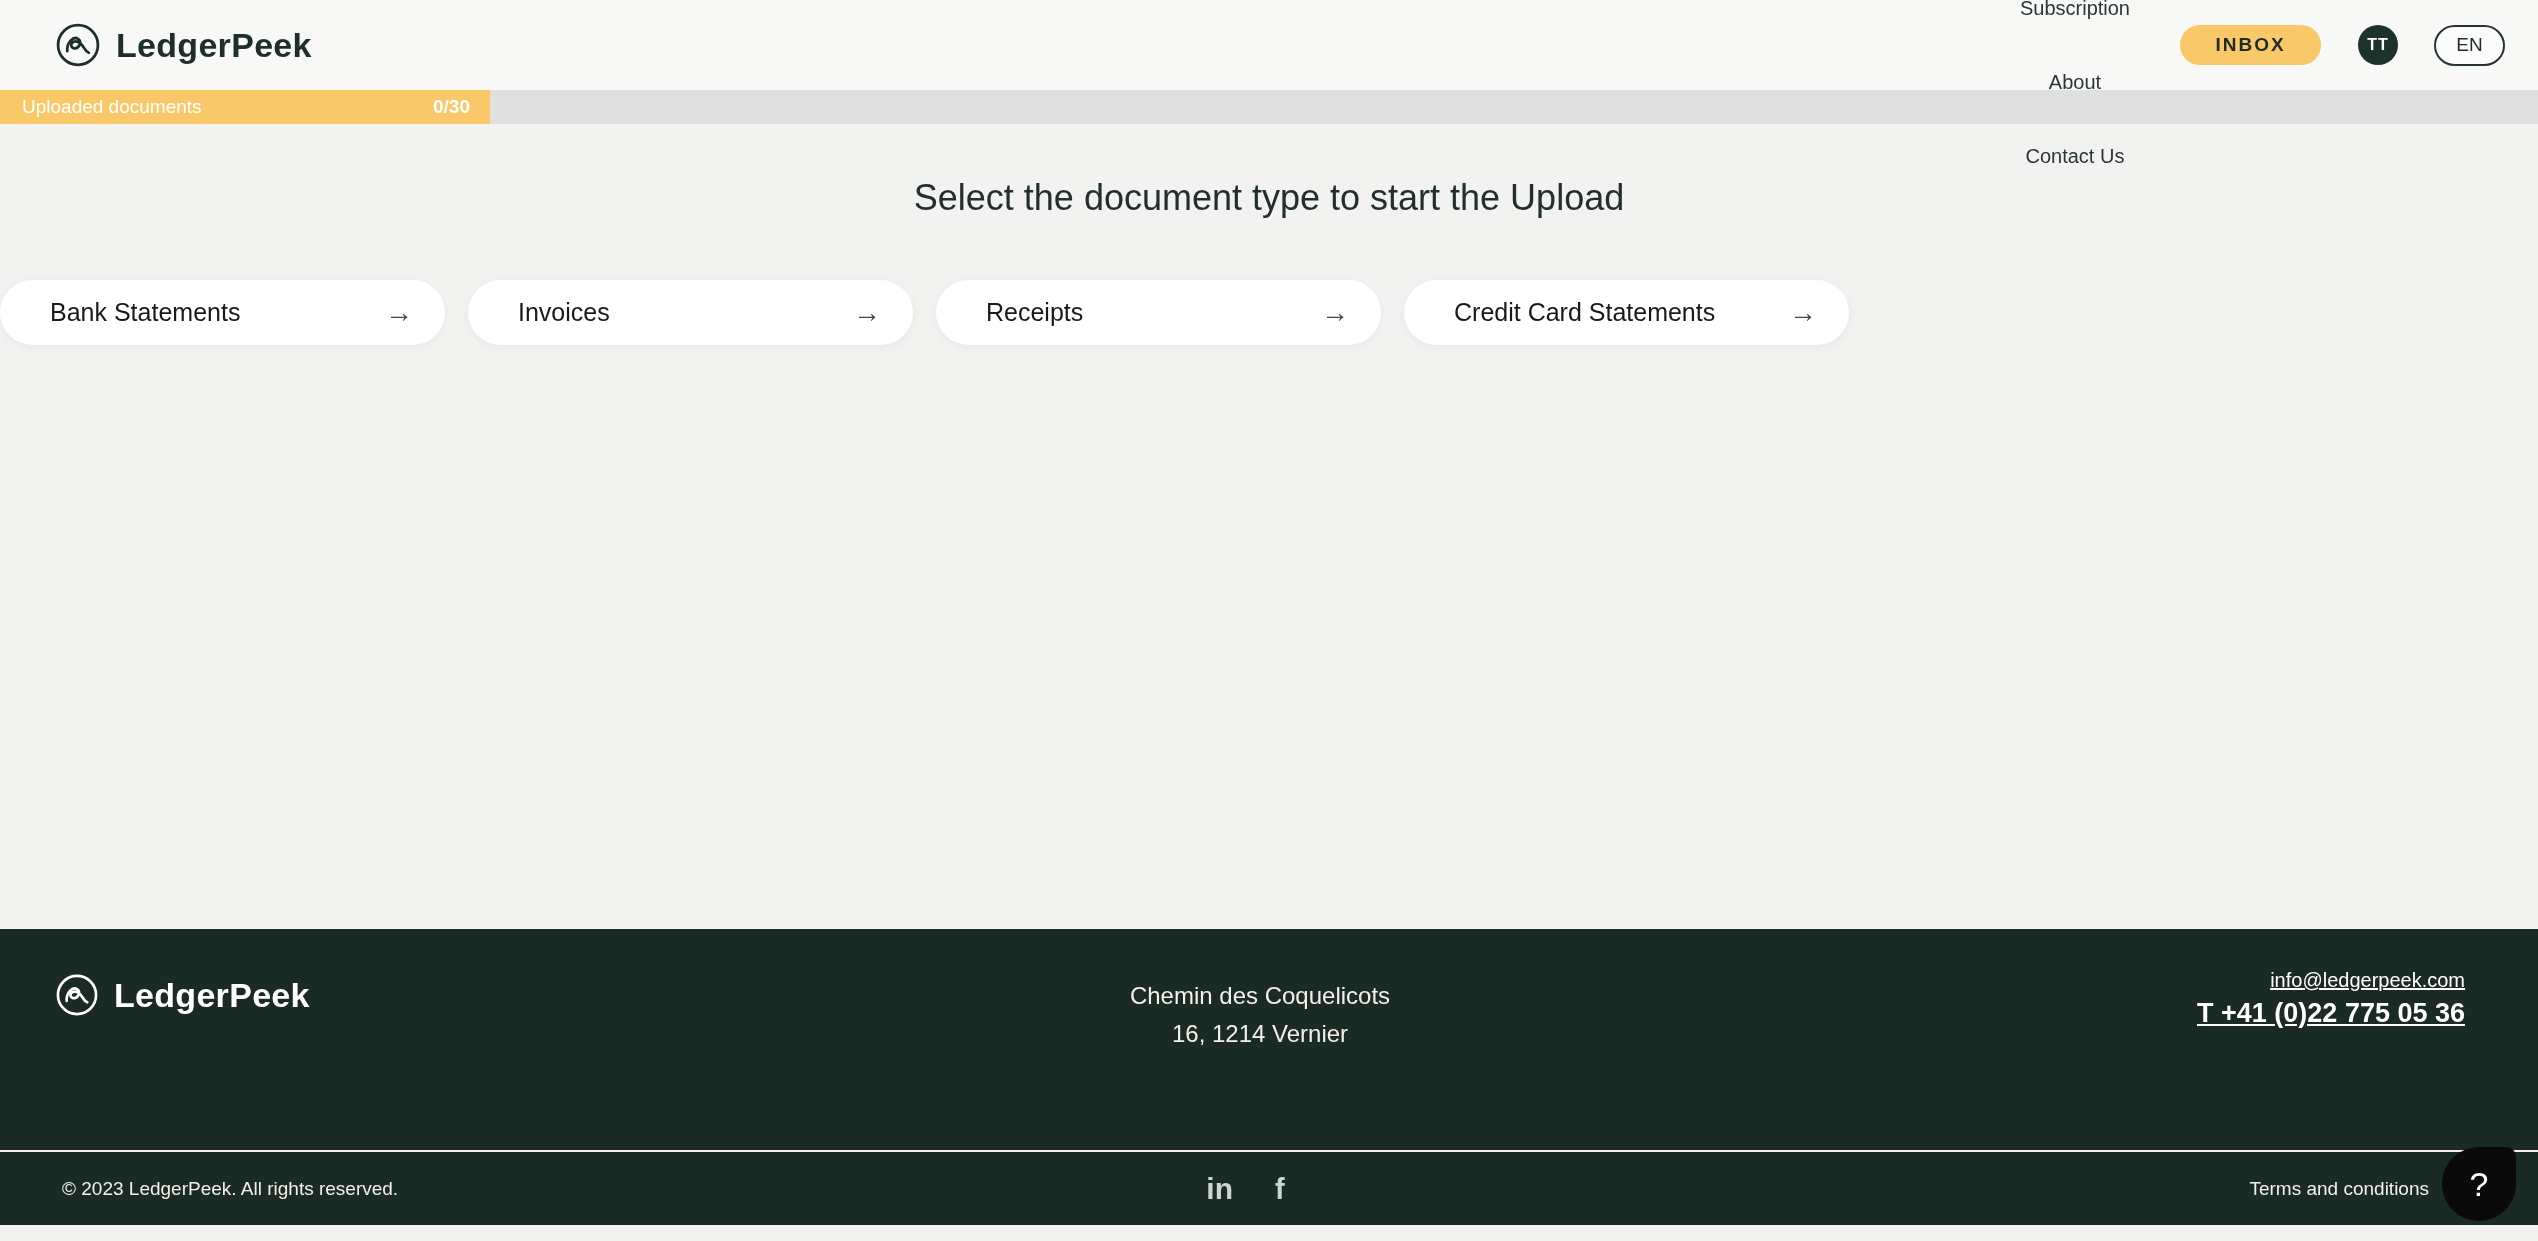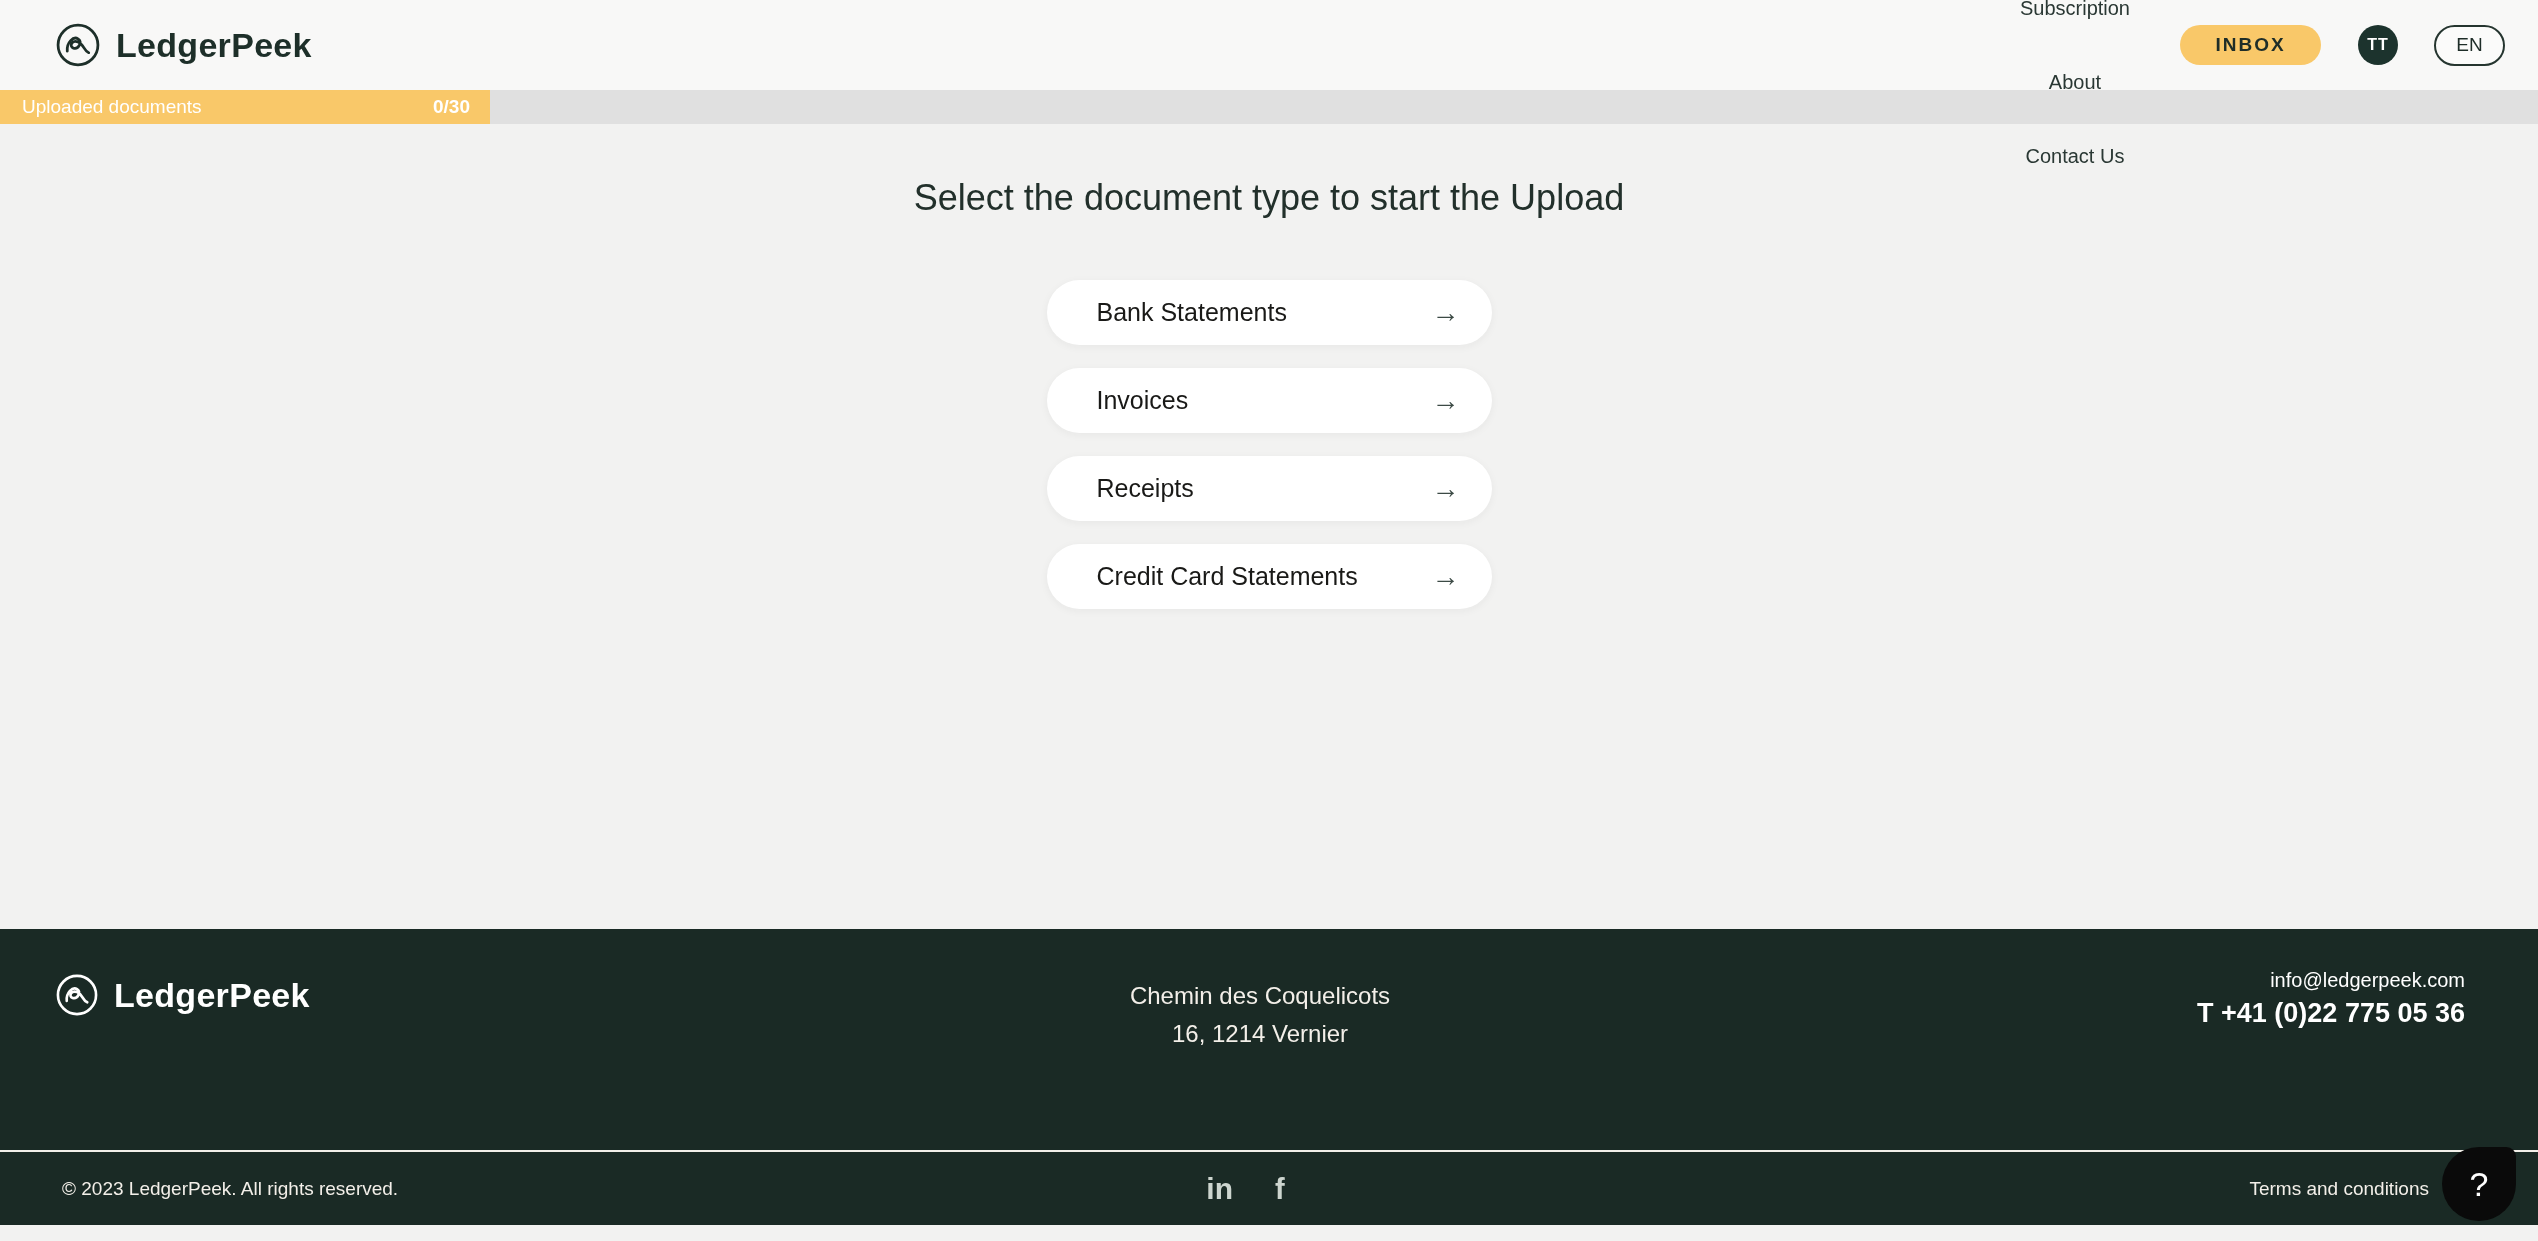--- a/index.html
+++ b/index.html
@@ -25,35 +25,35 @@
   
   .progress-track { height:34px; background:#e0e0e0; }
   .progress-fill { width:490px; height:100%; background:#f9c869; display:flex; align-items:center;
                    justify-content:space-between; padding:0 20px 0 22px; color:#ffffff; }
   .progress-label { font-size:19px; }
   .progress-count { font-size:19px; font-weight:bold; }
 
   
   .main { height:805px; text-align:center; }
   .page-title { padding-top:54px; font-size:36px; line-height:40px; font-weight:500; color:#22302b; }
-  .options { margin-top:62px; display:flex; flex-direction:column; align-items:center; gap:23px; }
+  .options { margin-top:62px; display:flex; flex-direction:row; align-items:center; gap:23px; }
   .option-btn { width:445px; height:65px; background:#ffffff; border:none; border-radius:33px; cursor:pointer;
                 display:flex; align-items:center; justify-content:space-between; padding:0 32px 0 50px;
                 box-shadow:0 2px 8px rgba(30,40,35,0.05); font-family:"Liberation Sans", sans-serif; }
   .option-label { font-size:25px; color:#191917; }
   .arrow-icon { font-size:28px; color:#3c4a45; line-height:1; }
 
   
   .footer { height:221px; background:#1a2a25; display:flex; align-items:flex-start; padding:40px 73px 0 55px; }
   .f-left { flex:1 1 0; display:flex; }
   .f-brand { display:flex; align-items:center; gap:15px; color:#ffffff; margin-top:4px; }
   .f-brand svg { width:44px; height:44px; display:block; }
   .f-brand .brand-name { color:#ffffff; }
   .f-center { flex:0 0 auto; text-align:center; color:#f3efe9; font-size:24px; line-height:38px; margin-top:8px; }
-  .f-right { flex:1 1 0; text-align:right; color:#ffffff; }
+  .f-right { flex:1 1 0; text-align:right; color:#ffffff;text-decoration:underline; }
   .f-email { font-size:20px; margin-bottom:6px; }
   .f-phone { font-size:27px; font-weight:bold; }
 
   
   .bottombar { height:75px; background:#1a2a25; border-top:2px solid #f2efe9; display:flex; align-items:center;
                padding:0 109px 0 62px; color:#f3efe9; }
   .copyright { flex:1 1 0; font-size:19px; }
   .social { display:flex; align-items:baseline; gap:42px; }
   .social-glyph { font-weight:bold; color:#cdd5cf; cursor:pointer; }
   .social-glyph.li { font-size:30px; }

